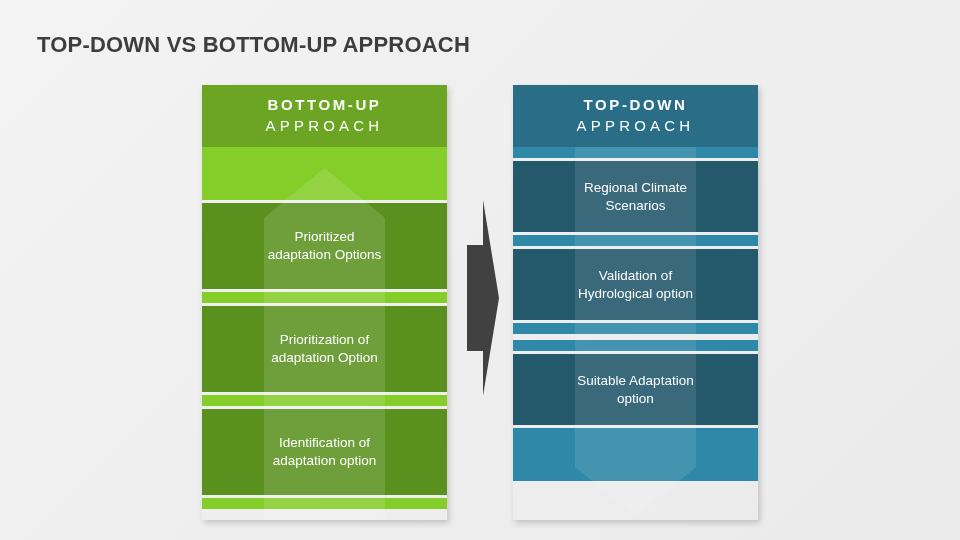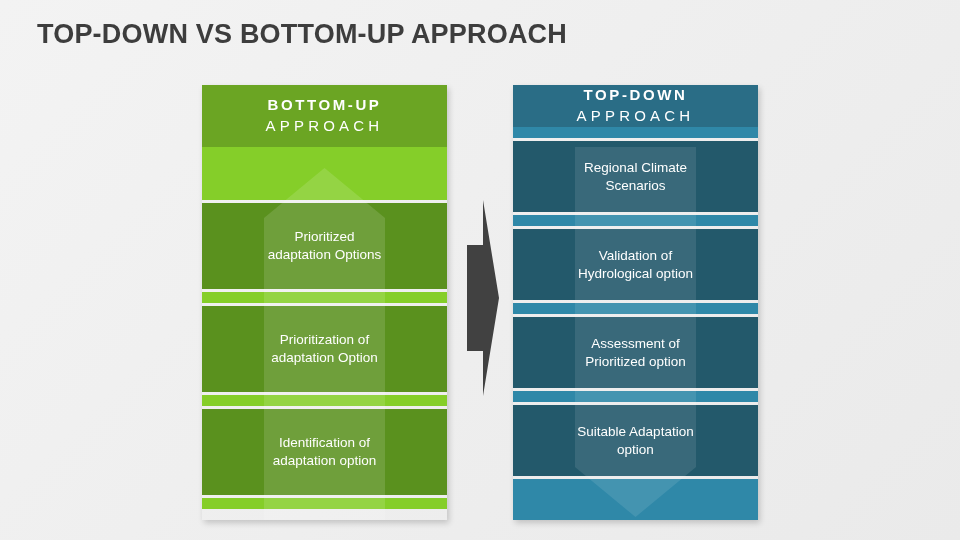--- a/index.html
+++ b/index.html
@@ -18,22 +18,22 @@
   #slide {
     position: absolute;
     inset: 0;
     background: linear-gradient(135deg, #f3f3f3 0%, #eeeeee 55%, #eaeaea 100%);
   }
 
   
   #slide-title {
     position: absolute;
     left: 37px;
-    top: 19px;
-    font-size: 27px;
+    top: 32px;
+    font-size: 22px;
     font-weight: bold;
     color: #3d3d3d;
     letter-spacing: 0.2px;
     white-space: nowrap;
     font-family: "Liberation Sans", sans-serif;
   }
 
   
   .column {
     position: absolute;
@@ -233,26 +233,20 @@
         <div>
           <span>Validation of</span><br>
           <span>Hydrological option</span>
         </div>
       </div>
 
       <div class="gap"></div>
       <div class="band band-thin"></div>
       <div class="gap"></div>
 
-      <div class="block">
-        <div>
-          <span>Assessment of</span><br>
-          <span>Prioritized option</span>
-        </div>
-      </div>
 
       <div class="gap"></div>
       <div class="band band-thin"></div>
       <div class="gap"></div>
 
       <div class="block">
         <div>
           <span>Suitable Adaptation</span><br>
           <span>option</span>
         </div>

